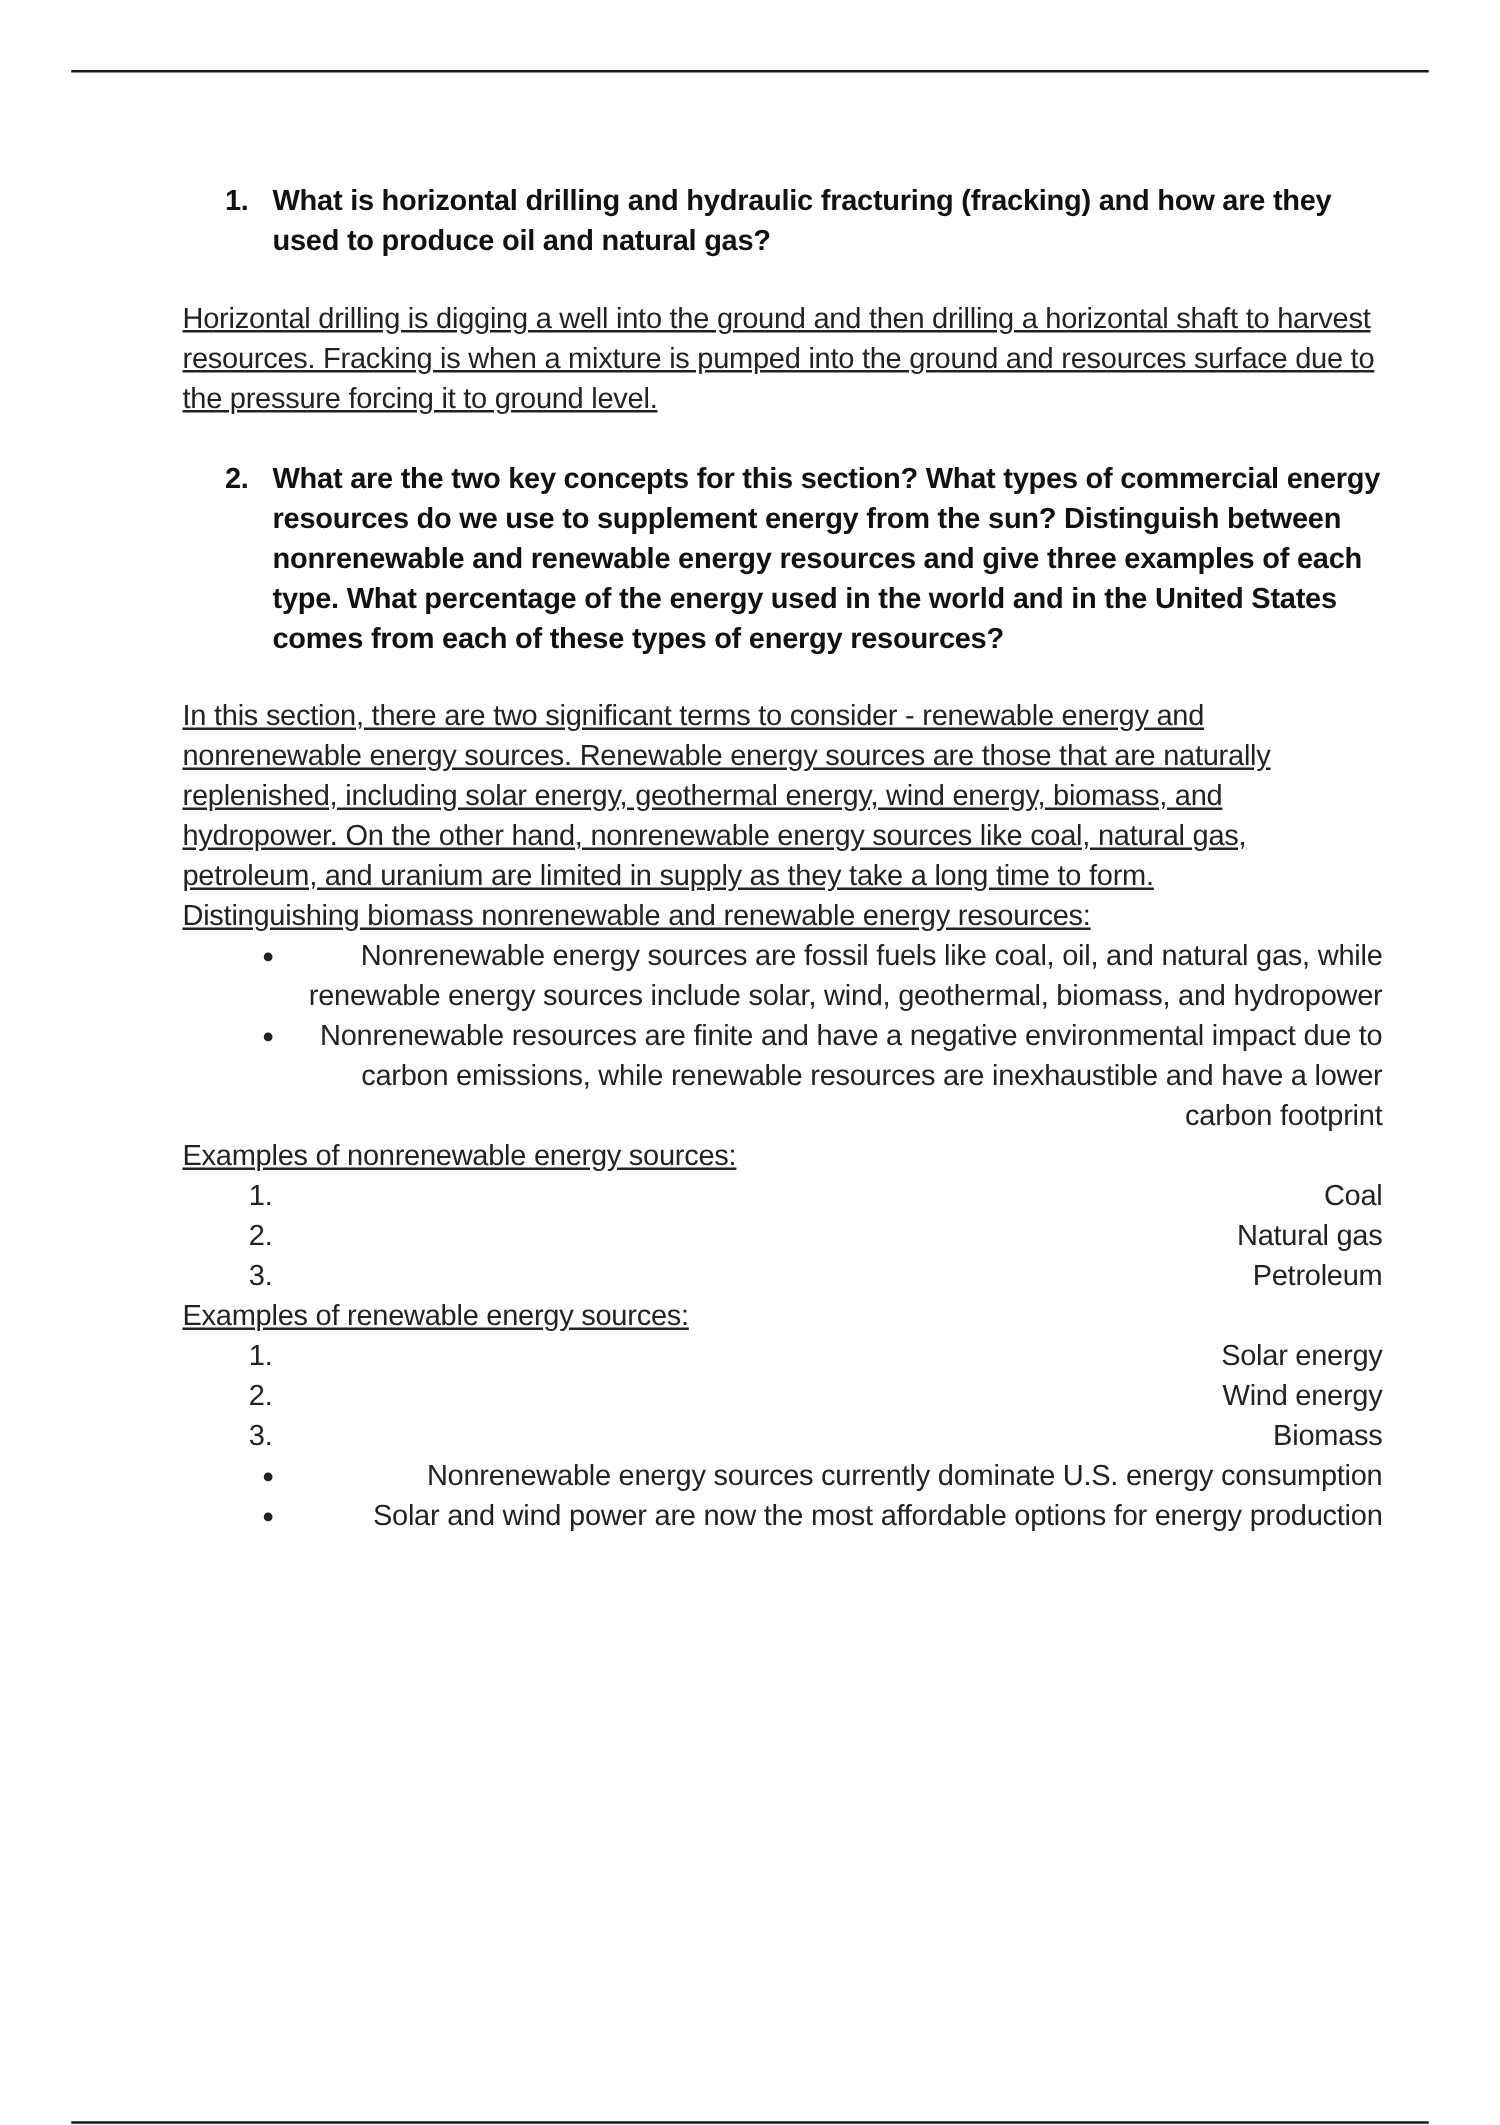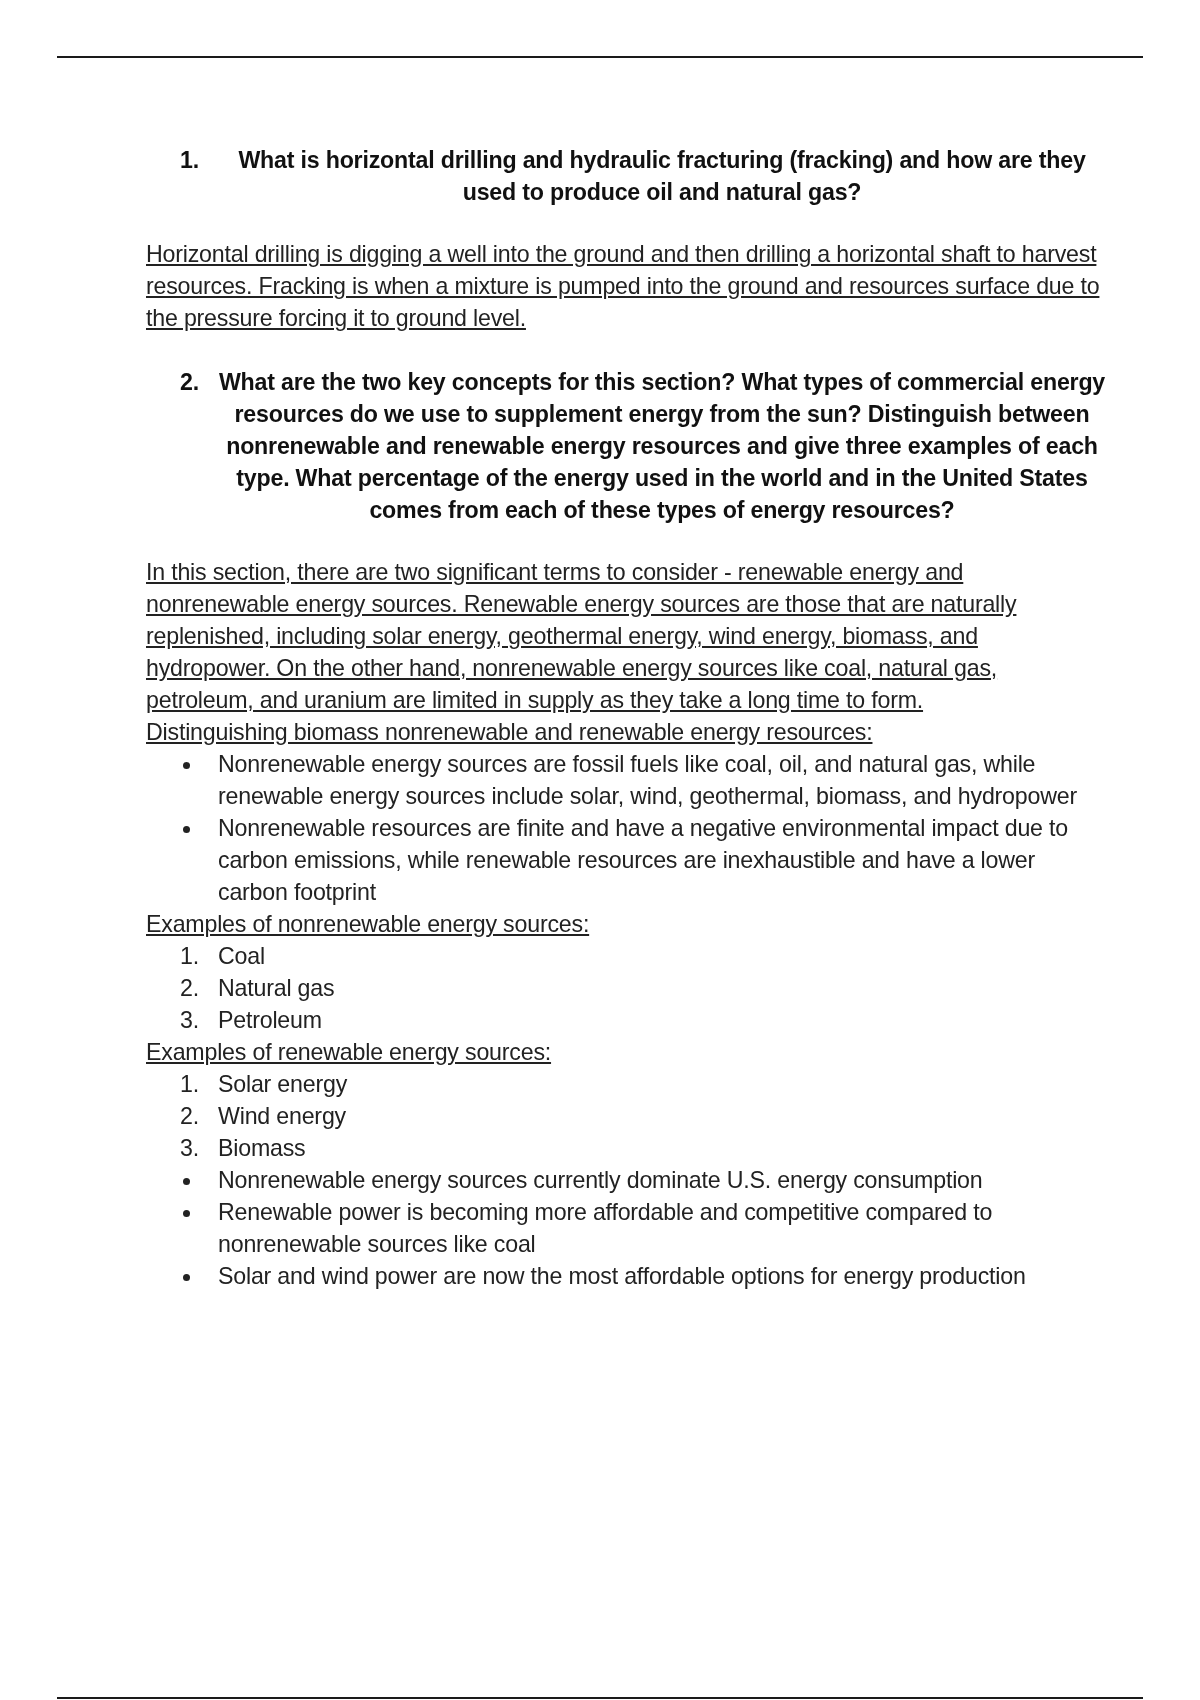--- a/index.html
+++ b/index.html
@@ -37,32 +37,33 @@
     .q {
       display: flex;
       font-weight: bold;
       color: #111111;
       margin-left: 34px;
     }
     .q .num {
       width: 38px;
       flex: none;
     }
-    .q .text { flex: 1; text-align: center; }
+    .q .text { flex: 1; }
     p.para {
       margin: 0;
       text-decoration: underline;
     }
     .gap-after-q { height: 30px; }
     .gap-after-p { height: 32px; }
 
     ul.bul, ol.num-list {
       list-style: none;
       margin: 0;
       padding: 0;
+      text-align: right;
     }
     .li {
       display: flex;
       margin-left: 34px;
     }
     .li .marker {
       width: 38px;
       flex: none;
     }
     .li .bullet-dot {
@@ -145,23 +146,19 @@
     </li>
   </ol>
 
   <ul class="bul">
     <li class="li">
       <span class="marker"><span class="bullet-dot"></span></span>
       <span class="text">Nonrenewable energy sources currently dominate U.S. energy consumption</span>
     </li>
     <li class="li">
       <span class="marker"><span class="bullet-dot"></span></span>
-      <span class="text">Renewable power is becoming more affordable and competitive compared to nonrenewable sources like coal</span>
-    </li>
-    <li class="li">
-      <span class="marker"><span class="bullet-dot"></span></span>
       <span class="text">Solar and wind power are now the most affordable options for energy production</span>
     </li>
   </ul>
 
 </div>
 
 <div class="rule bottom"></div>
 
 </body></html>

